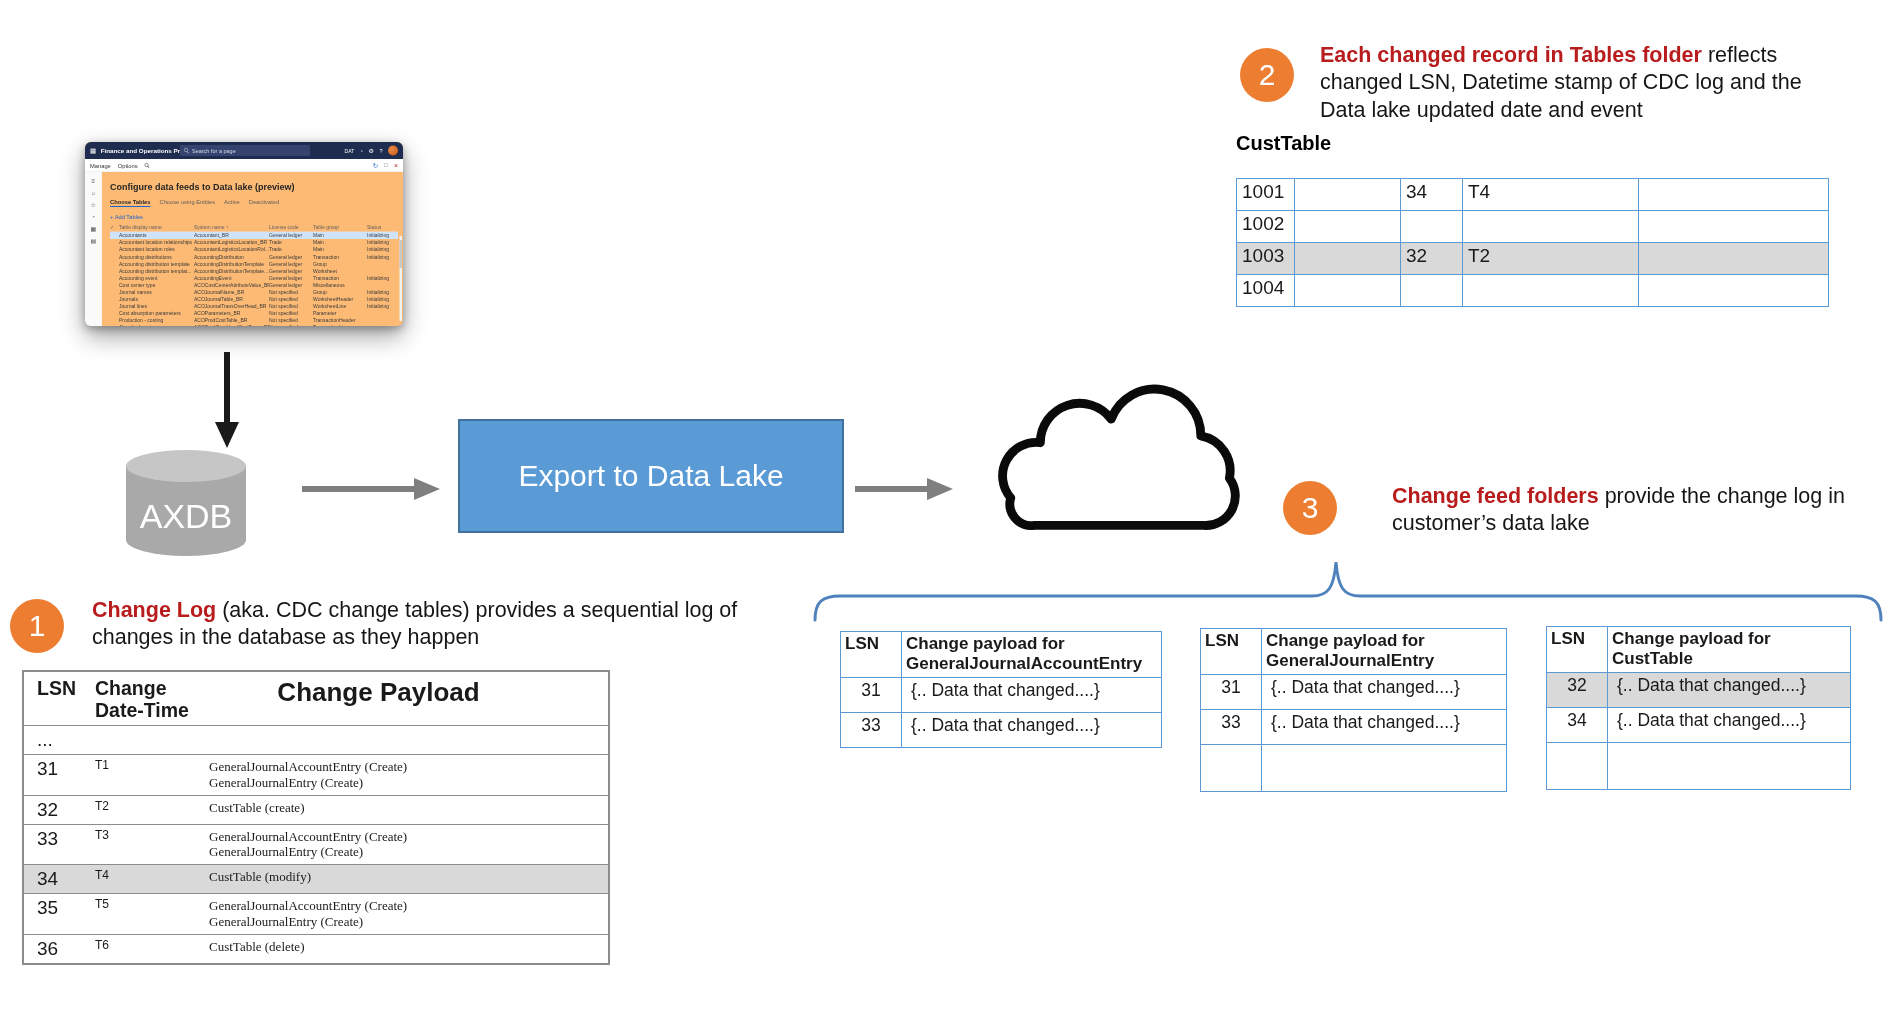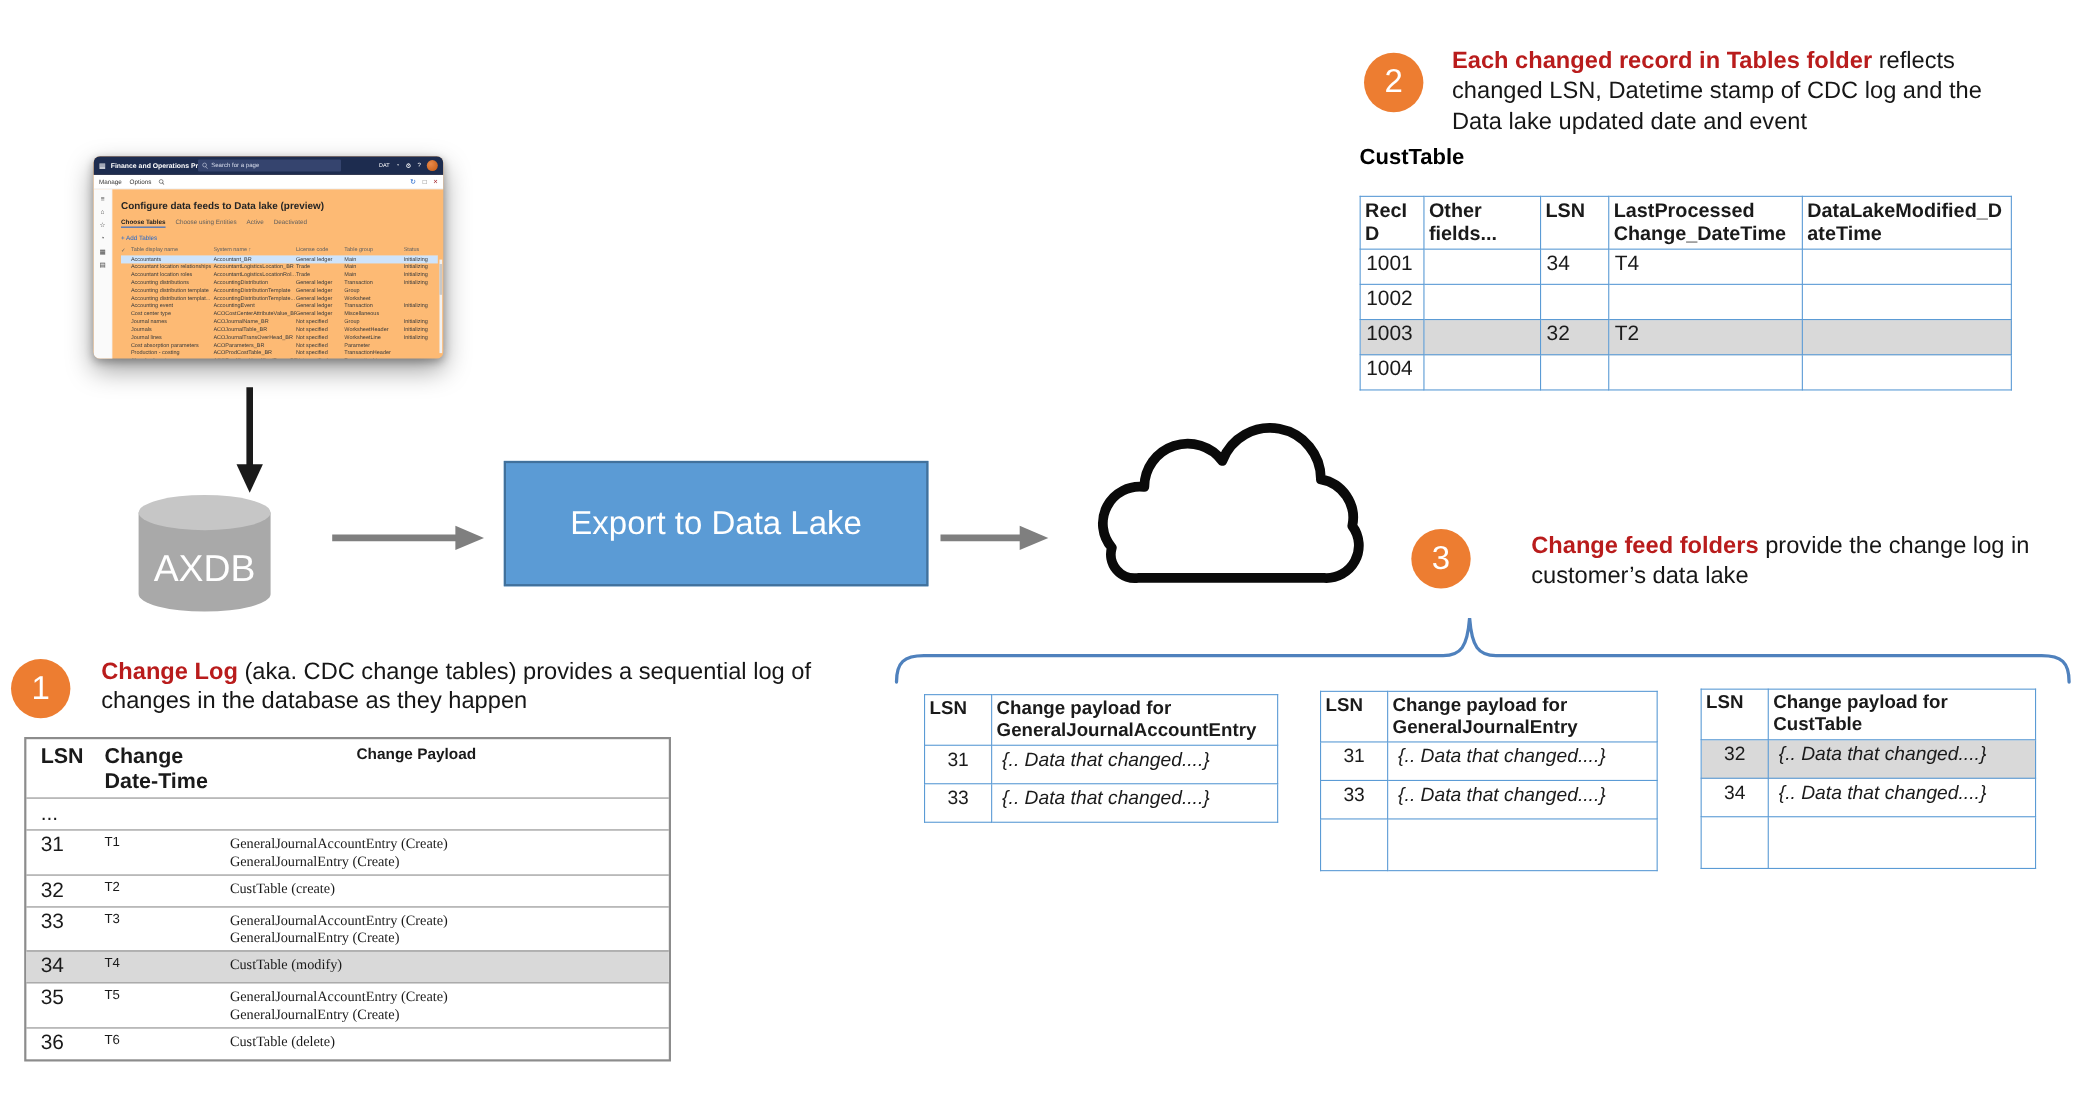--- a/index.html
+++ b/index.html
@@ -28,40 +28,40 @@
   .cl-table{position:absolute;left:22px;top:670px;width:584px;border:2px solid #8c8c8c;background:#fff;}
   .cl-row{display:flex;border-top:1px solid #8c8c8c;align-items:flex-start;}
   .cl-row:first-child{border-top:none;}
   .cl-row.hl{background:#D9D9D9;}
   .cl-lsn{width:58px;padding:3px 0 3px 13px;font-size:19px;flex:none;}
   .cl-dt{width:112px;padding:3px 0;font-size:12px;flex:none;}
   .cl-pl{flex:1;font-family:Liberation Serif, serif;font-size:13px;
          line-height:1.22;padding:4px 0 4px 2px;white-space:pre-line;}
   .cl-h{min-height:50px;}
   .cl-h .cl-lsn,.cl-h .cl-dt{font-weight:bold;font-size:19.5px;white-space:pre-line;line-height:1.15;padding-top:5px;}
-  .cl-h .cl-pl{font-family:"Liberation Sans",sans-serif;font-weight:bold;font-size:14px;
+  .cl-h .cl-pl{font-family:"Liberation Sans",sans-serif;font-weight:bold;font-size:26px;
                text-align:center;padding-right:60px;padding-top:5px;}
   .cl-dots{min-height:24px;}
 
   
   table.blue{border-collapse:collapse;position:absolute;background:#fff;}
   table.blue th,table.blue td{border:1.5px solid #5B9BD5;vertical-align:top;text-align:left;}
   table.blue th{font-weight:bold;line-height:1.18;padding:2px 4px 3px 4px;}
   table.blue td{padding:2px 5px;}
   tr.hl td{background:#D9D9D9;}
 
   .cust-title{position:absolute;left:1236px;top:132px;font-size:20px;font-weight:bold;color:#000;}
   .cust-table{left:1236px;top:178px;table-layout:fixed;width:592px;}
   .cust-table th{font-size:18px;overflow-wrap:anywhere;}
   .cust-table td{font-size:19px;height:27px;}
 
   .ft th{font-size:17px;white-space:pre-line;}
   .ft td{font-size:17.5px;height:30px;}
   .ft td.n{text-align:center;width:50px;}
-  .ft td.p{padding-left:9px;font-style:italic;}
+  .ft td.p{padding-left:9px;}
   .ft tr.empty td{height:42px;}
   .ft-a{left:840px;top:631px;width:322px;}
   .ft-b{left:1200px;top:628px;width:307px;}
   .ft-c{left:1546px;top:626px;width:305px;}
 
   
   .tscale{width:636px;height:368px;transform:scale(.5);transform-origin:0 0;
           font-family:"Liberation Sans",sans-serif;}
   .t-top{height:34px;background:#1d2c4f;display:flex;align-items:center;color:#fff;
          padding:0 10px;gap:9px;position:relative;}
@@ -382,27 +382,20 @@
   <div class="cust-title">CustTable</div>
   <table class="blue cust-table">
     <colgroup>
         <col style="width:58px">
         <col style="width:106px">
         <col style="width:62px">
         <col style="width:176px">
         <col style="width:190px">
       </colgroup>
     <tbody>
-        <tr>
-      <th>RecID</th>
-      <th>Other fields...</th>
-      <th>LSN</th>
-      <th>LastProcessed Change_DateTime</th>
-      <th>DataLakeModified_DateTime</th>
-    </tr>
     <tr>
       <td>1001</td>
           <td></td>
       <td>34</td>
           <td>T4</td>
       <td></td>
     </tr>
     <tr>
       <td>1002</td>
           <td></td>

